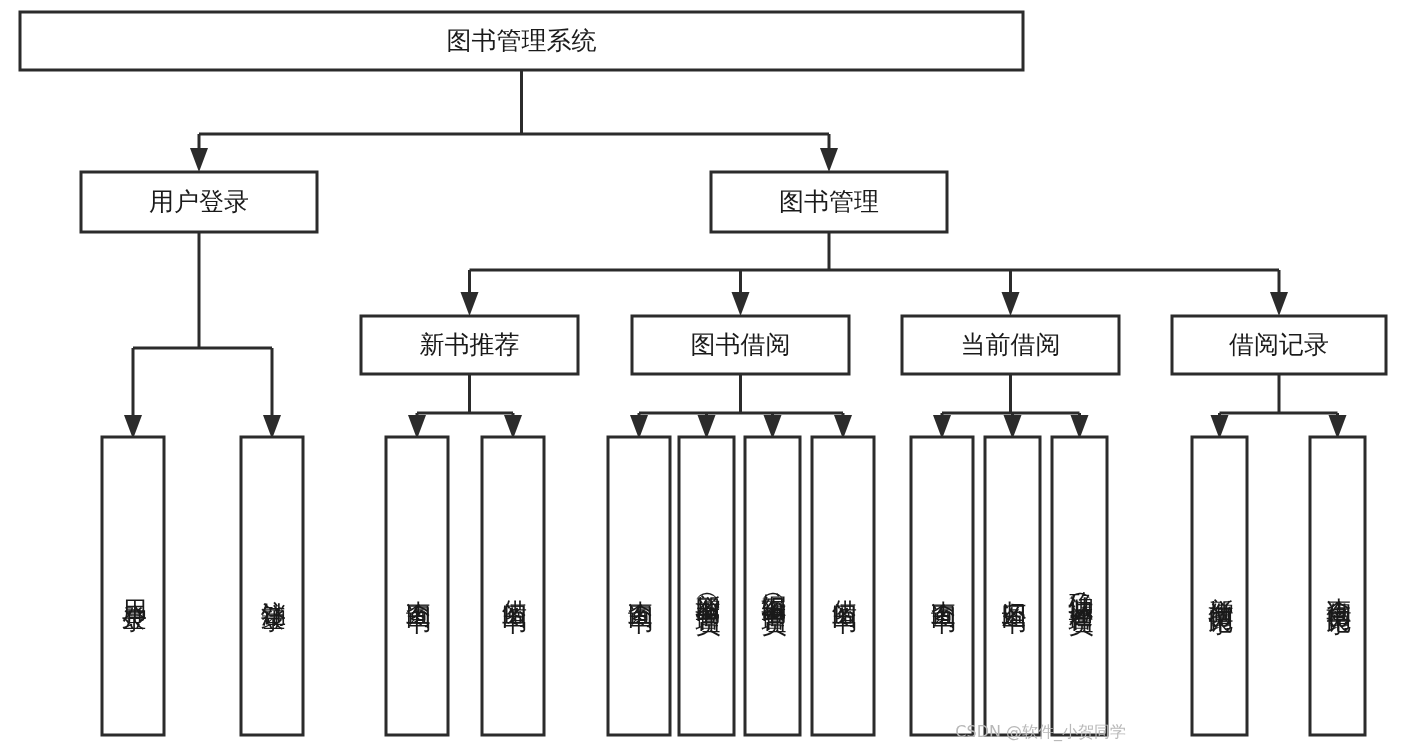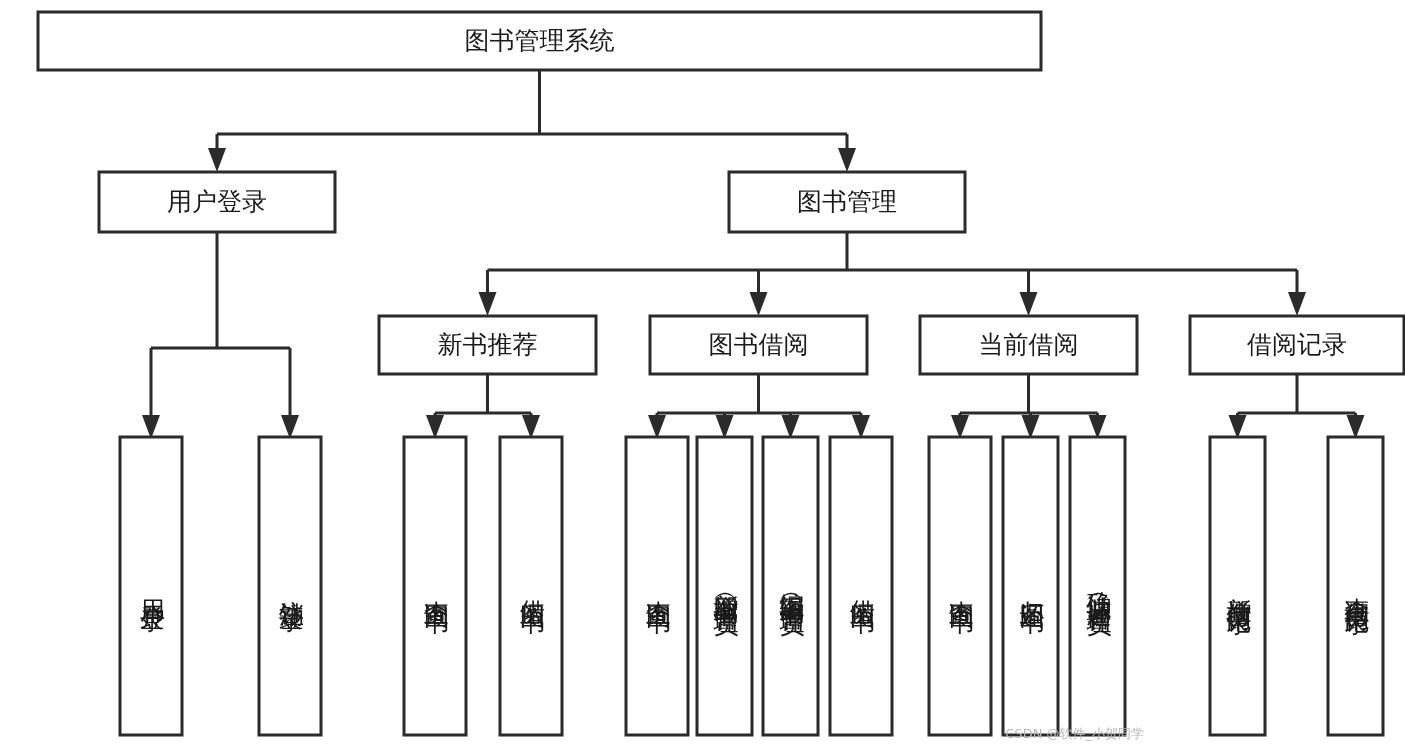--- a/index.html
+++ b/index.html
@@ -9,21 +9,21 @@
   }
   body {
     width: 1405px;
     height: 747px;
     font-family: "DejaVu Sans", "Liberation Sans", sans-serif;
     overflow: hidden;
     position: relative;
   }
   #diagram-root {
     position: absolute;
-    left: 18px;
+    left: 0;
     top: 0;
     width: 1144px;
     height: 747px;
   }
   svg#flow {
     display: block;
     width: 1405px;
     height: 747px;
   }
   .node-rect {
@@ -56,21 +56,21 @@
     text-orientation: upright;
     letter-spacing: 3px;
     dominant-baseline: middle;
     text-anchor: middle;
   }
   .watermark {
     position: absolute;
     right: 18px;
     bottom: 4px;
     font-family: "DejaVu Sans", "Liberation Sans", sans-serif;
-    font-size: 13px;
+    font-size: 16px;
     color: #b8b8b8;
     white-space: nowrap;
     user-select: none;
   }
 </style>
 </head>
 <body>
 
 <div id="diagram-root">
   <svg id="flow" viewBox="0 0 1405 747">

